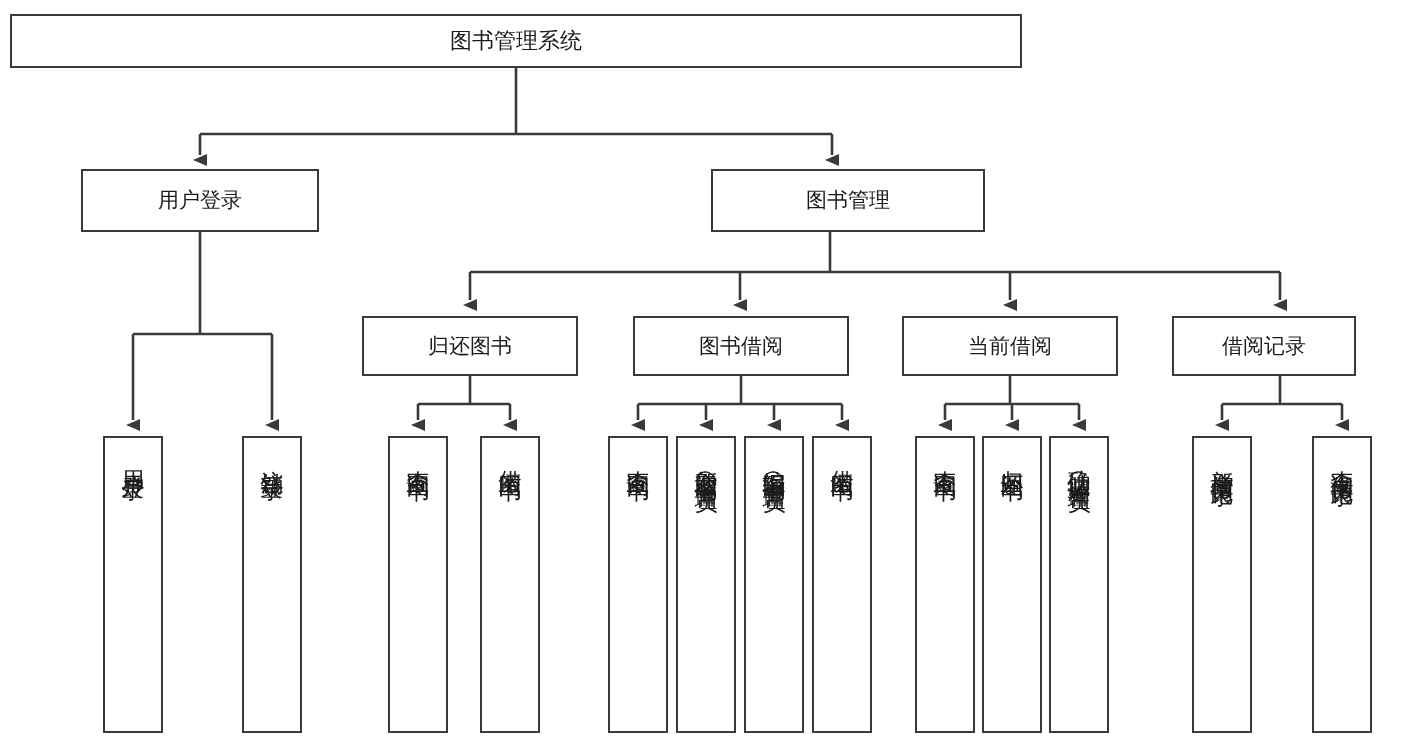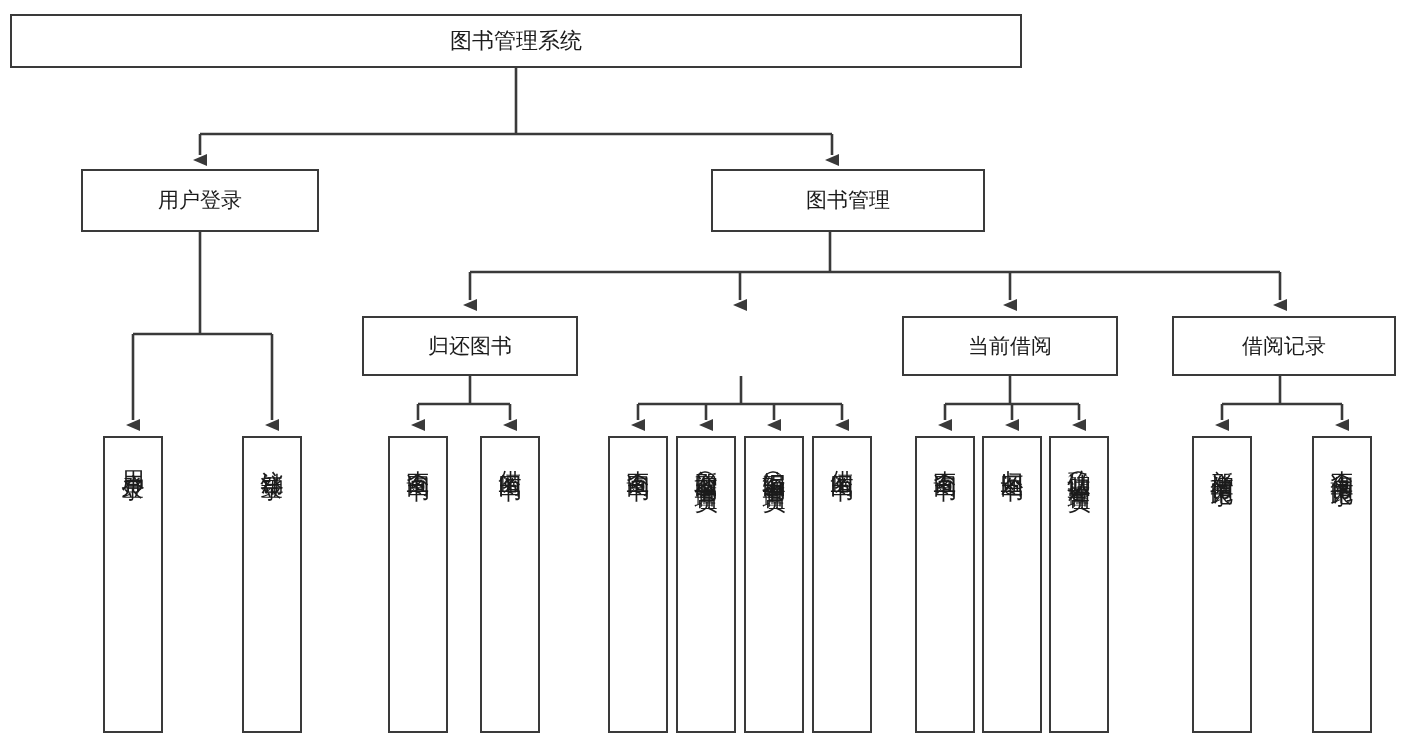--- a/index.html
+++ b/index.html
@@ -82,24 +82,27 @@
   <div class="node horiz" style="left:81px;top:169px;width:238px;height:63px;">
     <span class="lbl">用户登录</span>
   </div>
   <div class="node horiz" style="left:711px;top:169px;width:274px;height:63px;">
     <span class="lbl">图书管理</span>
   </div>
 
   <div class="node horiz" style="left:362px;top:316px;width:216px;height:60px;">
     <span class="lbl">归还图书</span>
   </div>
+  <div class="node horiz" style="left:633px;top:316px;width:216px;height:60px;">
+    <span class="lbl">图书借阅</span>
+  </div>
   <div class="node horiz" style="left:902px;top:316px;width:216px;height:60px;justify-content:center;">
     <span class="lbl">当前借阅</span>
   </div>
-  <div class="node horiz" style="left:1172px;top:316px;width:224px;height:60px;font-family:Liberation Serif, serif;">
+  <div class="node horiz" style="left:1172px;top:316px;width:184px;height:60px;font-family:Liberation Serif, serif;">
     <span class="lbl">借阅记录</span>
   </div>
 
   <div class="node vert" style="left:103px;top:436px;width:60px;height:297px;">
     <span class="lbl">用户登录</span>
   </div>
   <div class="node vert" style="left:242px;top:436px;width:60px;height:297px;">
     <span class="lbl">注销登录</span>
   </div>
   <div class="node vert" style="left:388px;top:436px;width:60px;height:297px;">

